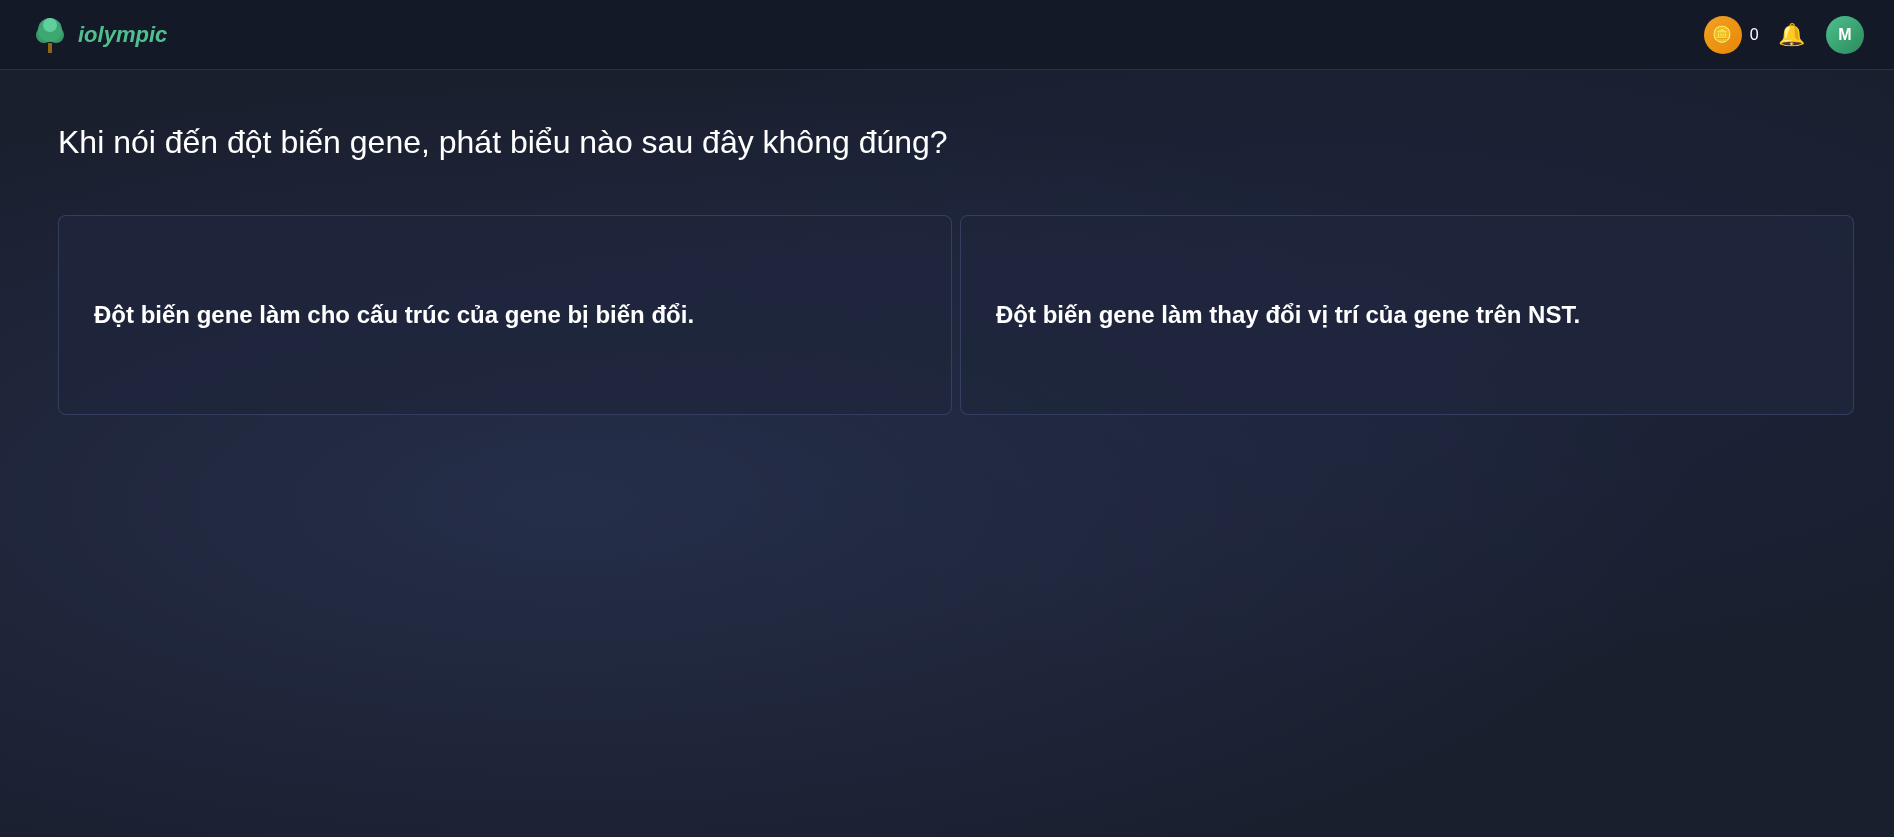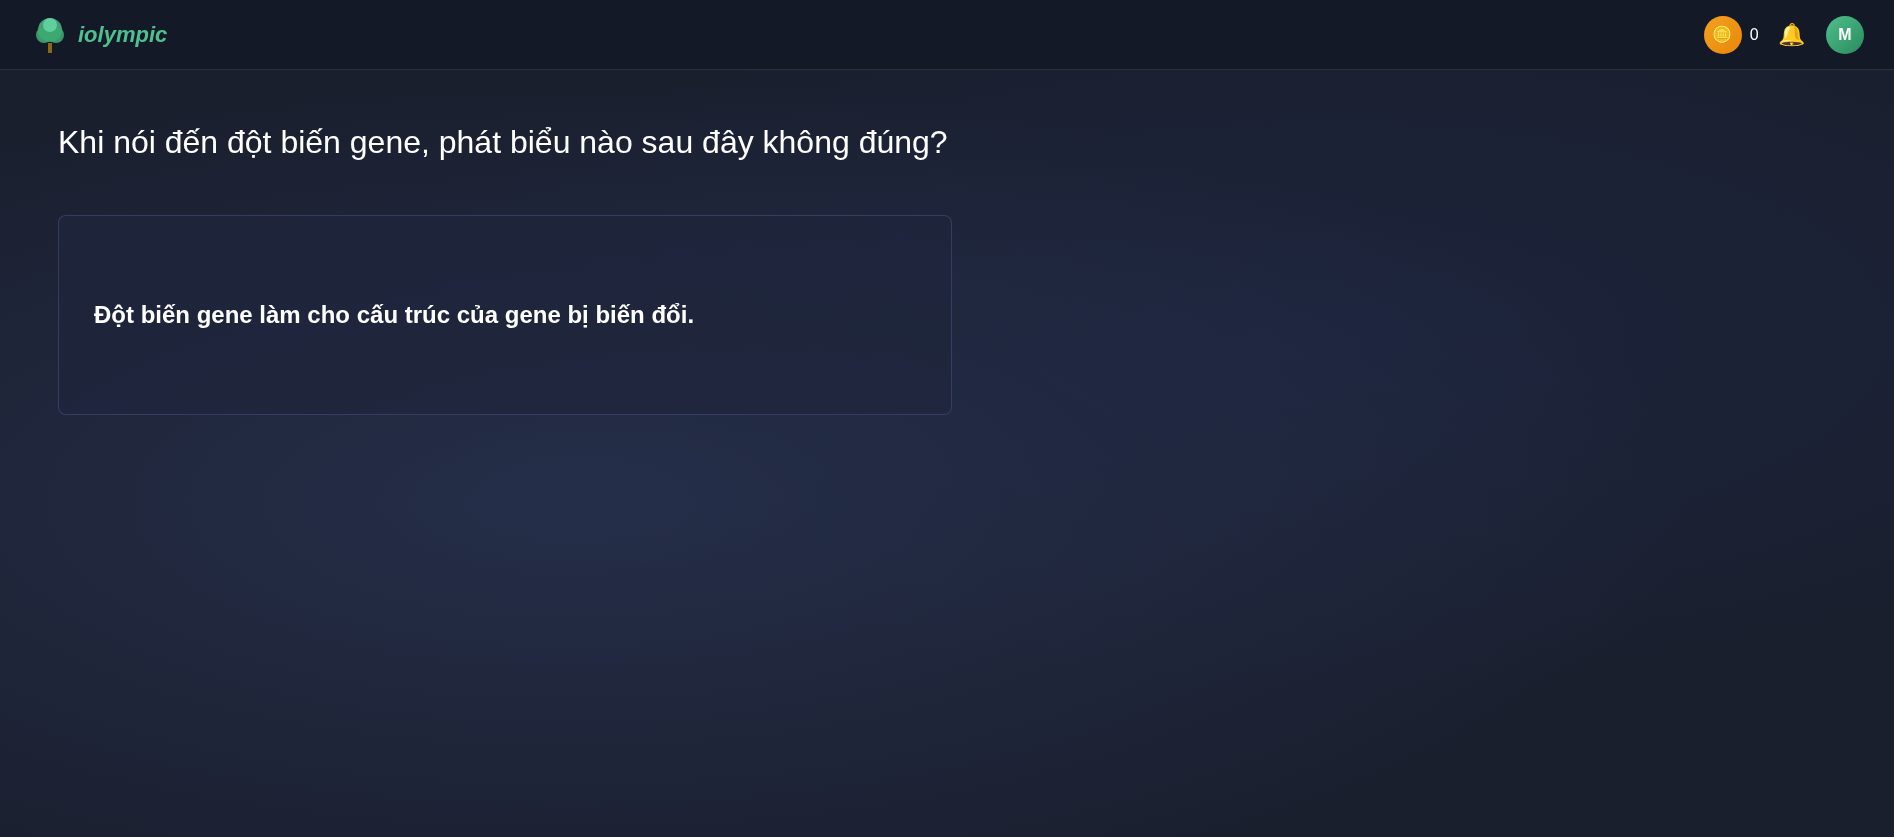--- a/index.html
+++ b/index.html
@@ -191,14 +191,17 @@
   </div>
 </nav>
 
 <main class="main-content">
   <div class="question-text">Khi nói đến đột biến gene, phát biểu nào sau đây không đúng?</div>
 
   <div class="answers-grid">
     <div class="answer-card">
       <span class="answer-card-text">Đột biến gene làm cho cấu trúc của gene bị biến đổi.</span>
     </div>
+    <div class="answer-card">
+      <span class="answer-card-text">Đột biến gene làm thay đổi vị trí của gene trên NST.</span>
+    </div>
   </div>
 </main>
 
 </body></html>

